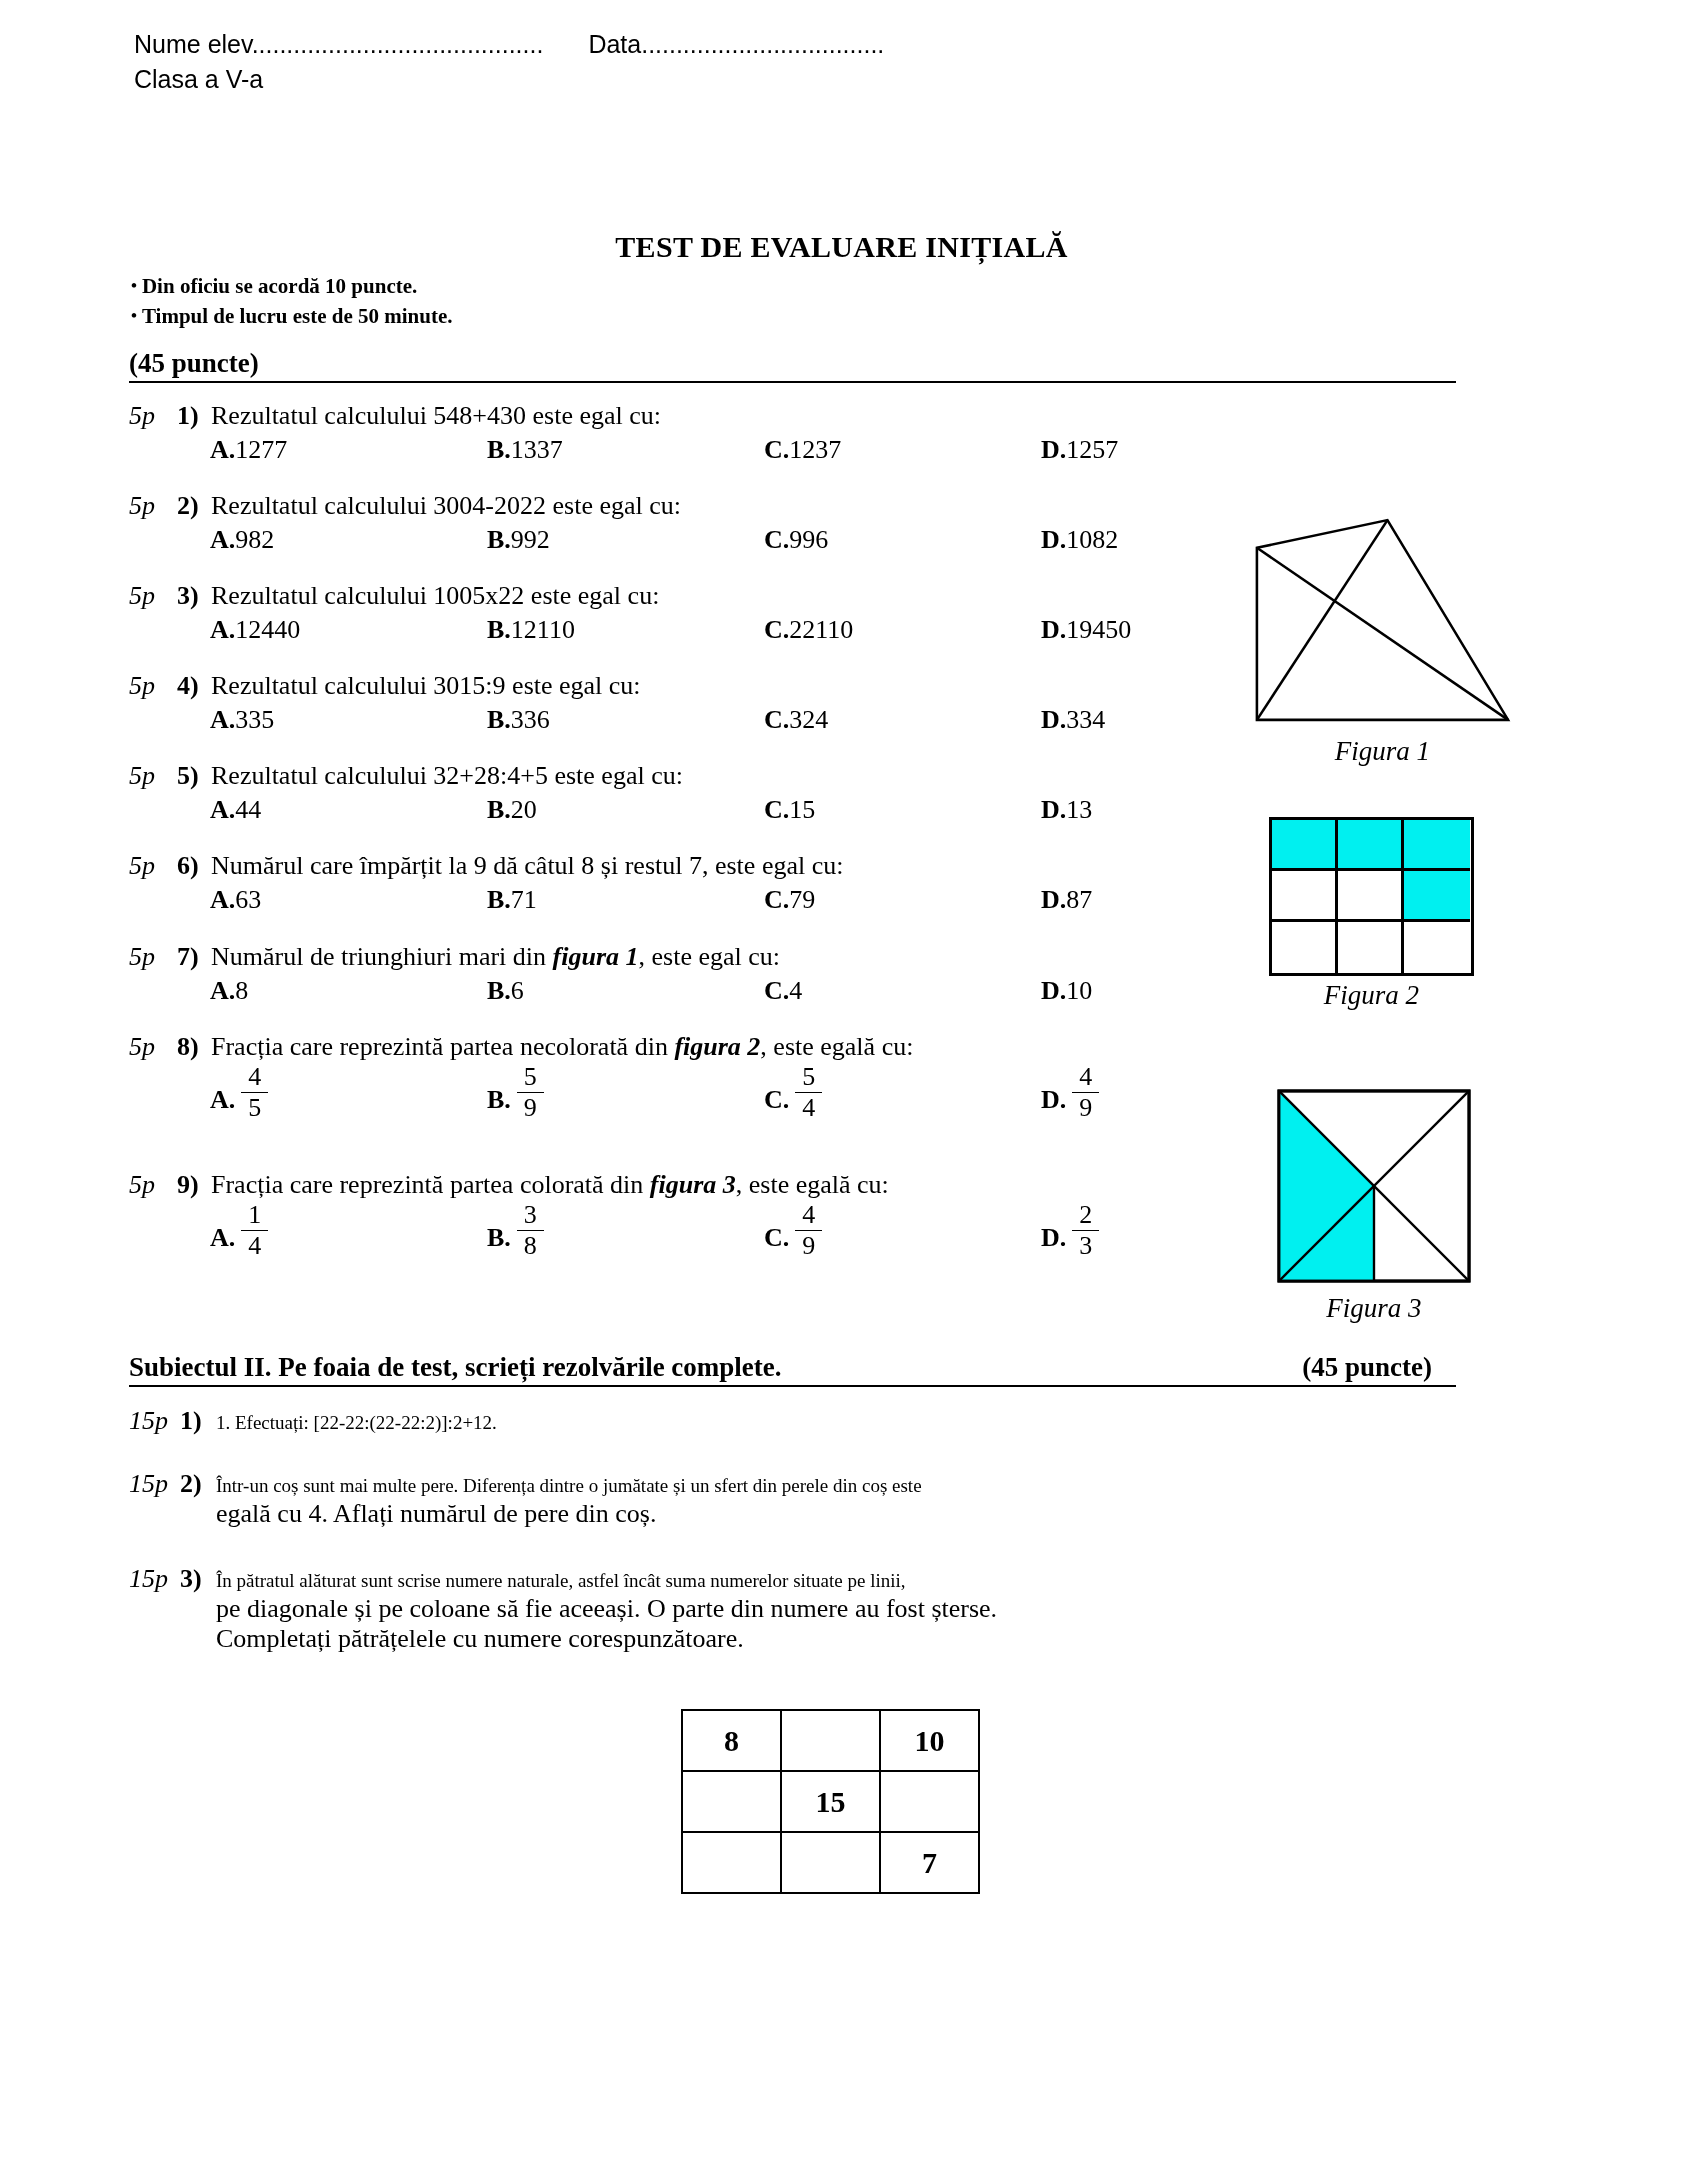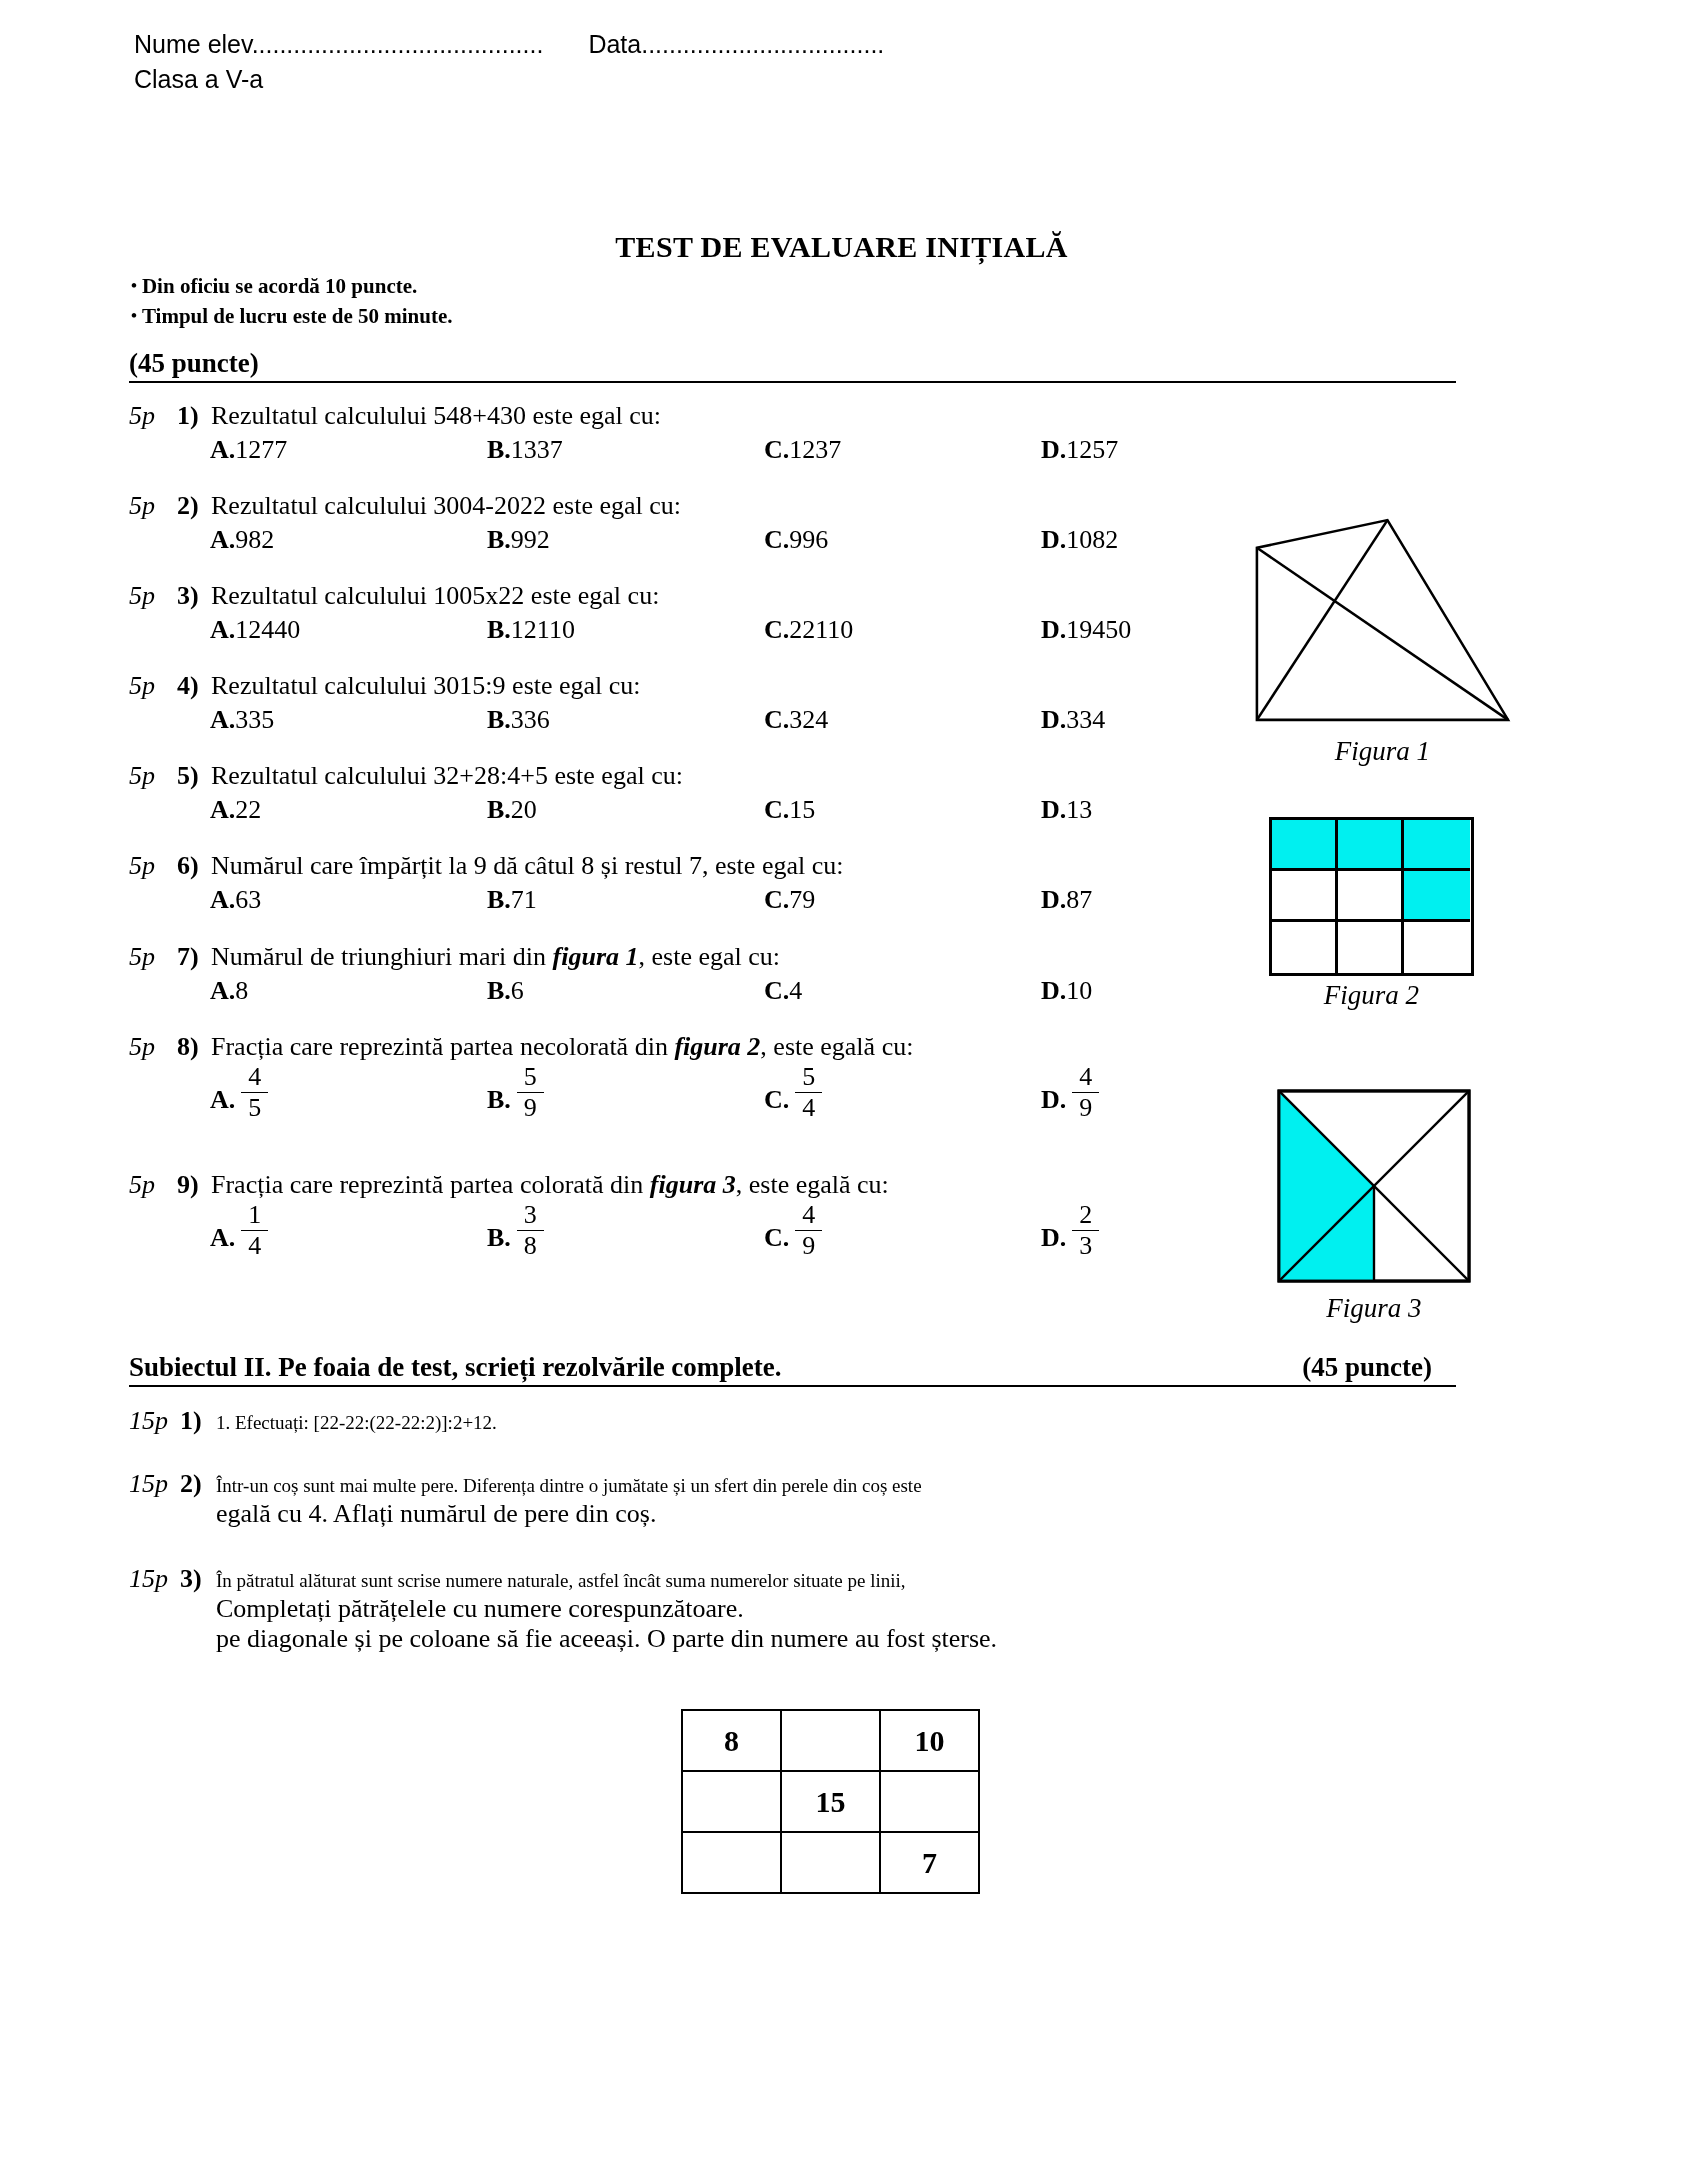--- a/index.html
+++ b/index.html
@@ -334,21 +334,21 @@
 
   <div class="q" style="top:761px;">
     <div class="q-line">
       <span class="pts">5p</span>
       <span class="qnum">5)</span>
       <span class="qtext">Rezultatul calculului 32+28:4+5 este egal cu:</span>
     </div>
     <div class="opts">
       <span class="opt">
           <b>A.</b>
-          <span>22</span>
+          <span>44</span>
         </span>
       <span class="opt">
           <b>B.</b>
           <span>20</span>
         </span>
       <span class="opt">
           <b>C.</b>
           <span>15</span>
         </span>
       <span class="opt">
@@ -543,22 +543,22 @@
     </div>
     <div class="p-cont">egală cu 4. Aflați numărul de pere din coș.</div>
   </div>
 
   <div class="p" style="top:1564px;">
     <div class="p-line">
       <span class="p-pts">15p</span>
       <span class="p-num">3)</span>
       <span class="p-text">În pătratul alăturat sunt scrise numere naturale, astfel încât suma  numerelor situate  pe linii,</span>
     </div>
+    <div class="p-cont">pe diagonale și pe coloane să fie aceeași. O parte din numere au fost șterse.</div>
     <div class="p-cont">Completați pătrățelele cu numere corespunzătoare.</div>
-    <div class="p-cont">pe diagonale și pe coloane să fie aceeași. O parte din numere au fost șterse.</div>
   </div>
 
   <div id="magic-square">
     <table class="msq">
       <tbody>
           <tr>
         <td>8</td>
         <td></td>
         <td>10</td>
       </tr>

